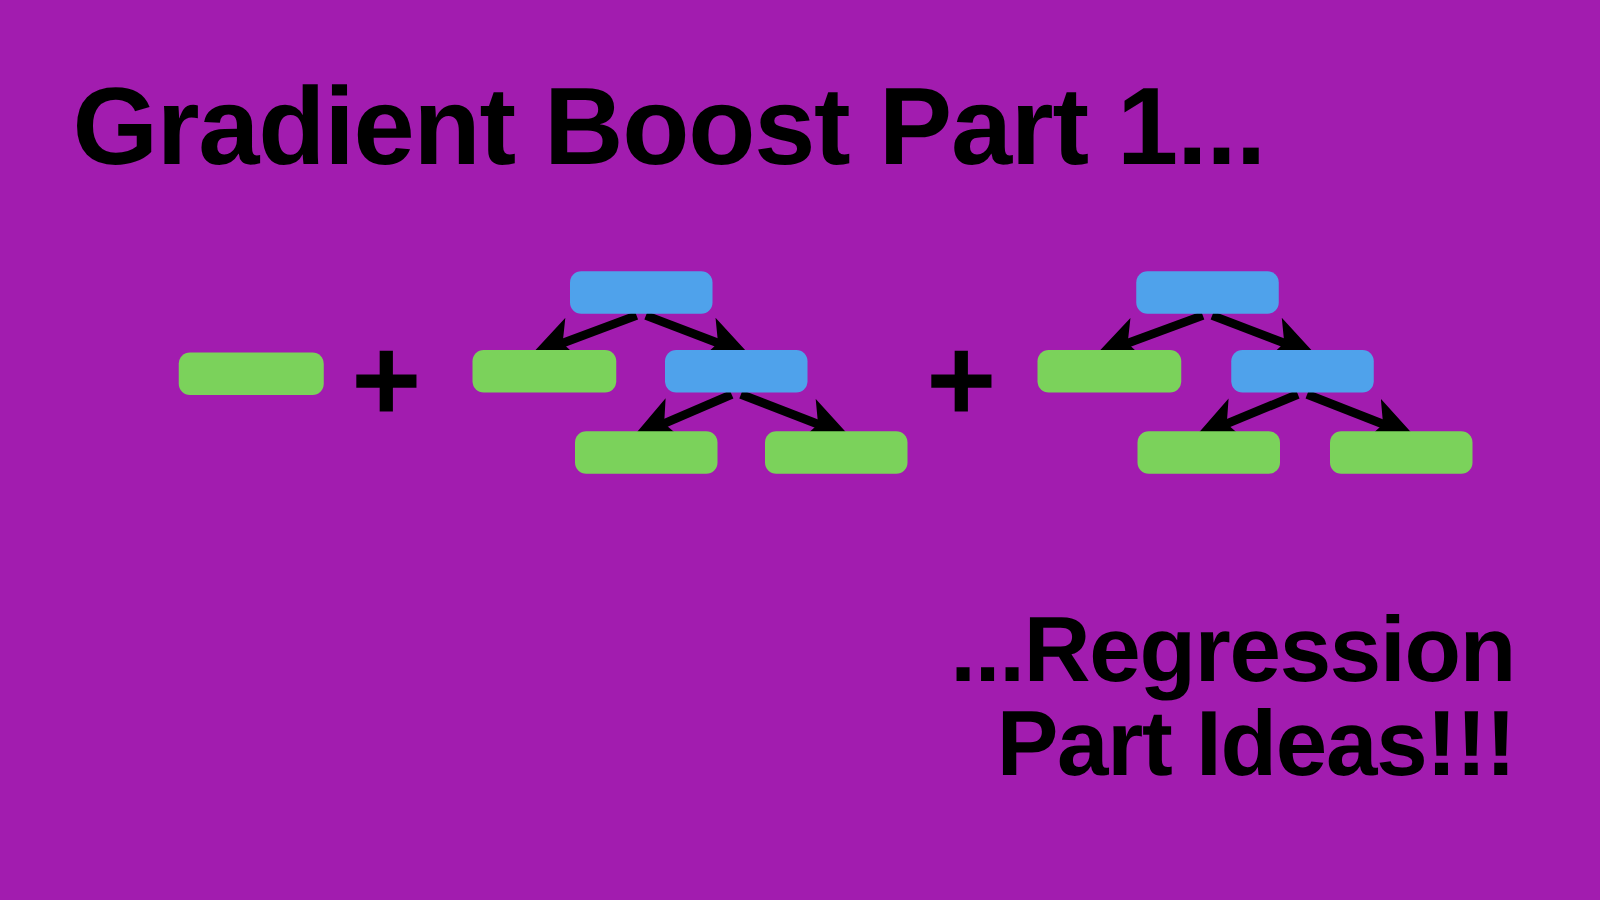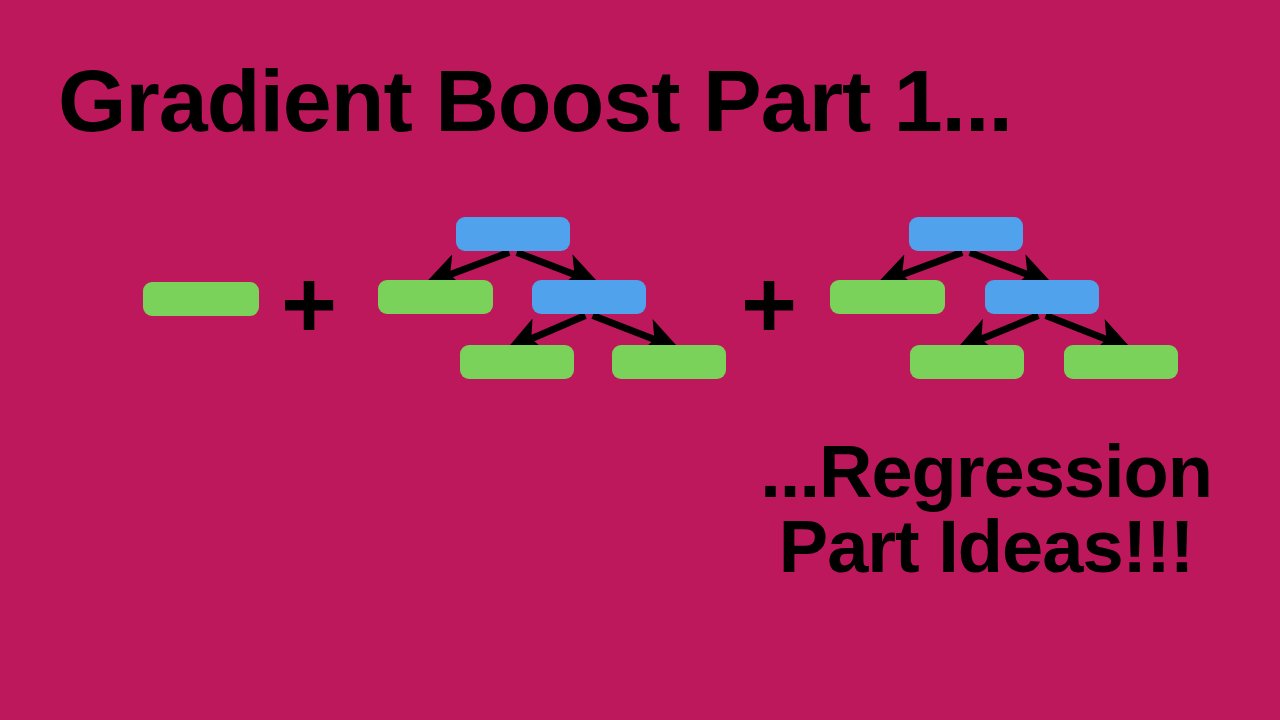--- a/index.html
+++ b/index.html
@@ -5,42 +5,42 @@
 <style>
   html, body {
     margin: 0;
     padding: 0;
     background: #ffffff;
   }
   #slide {
     position: relative;
     width: 1280px;
     height: 720px;
-    background: #be185d;
+    background: #a21caf;
     overflow: hidden;
     font-family: "Liberation Sans", sans-serif;
   }
 
   
   .title-top {
     position: absolute;
     left: 58px;
     top: 57px;
     font-size: 88px;
     font-weight: bold;
     color: #000000;
     letter-spacing: -1px;
     line-height: 1;
     white-space: nowrap;
   }
   .subtitle-block {
     position: absolute;
     right: 68px;
-    top: 434px;
-    text-align: center;
+    top: 482px;
+    text-align: right;
     line-height: 1.02;
   }
   .subtitle-line {
     font-size: 74px;
     font-weight: bold;
     color: #000000;
     letter-spacing: -1px;
     white-space: nowrap;
     display: block;
   }

